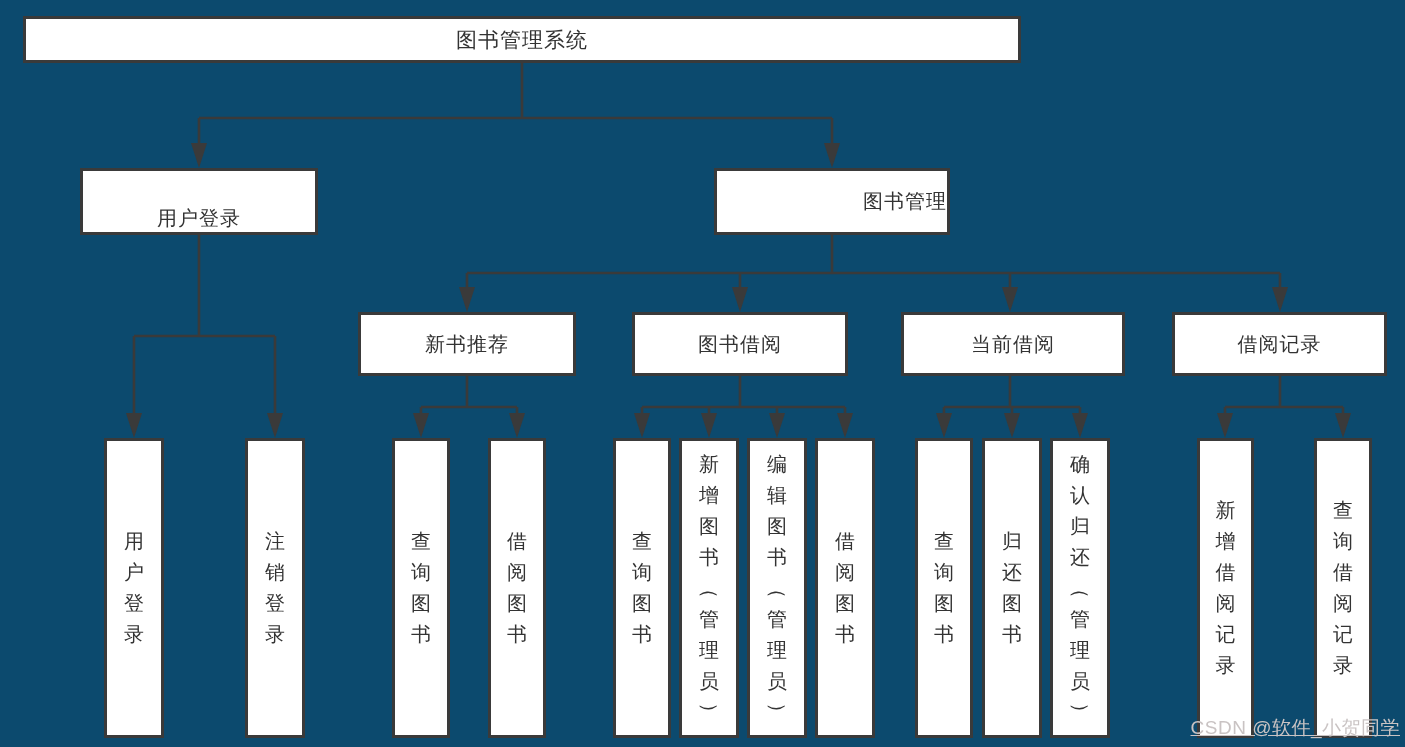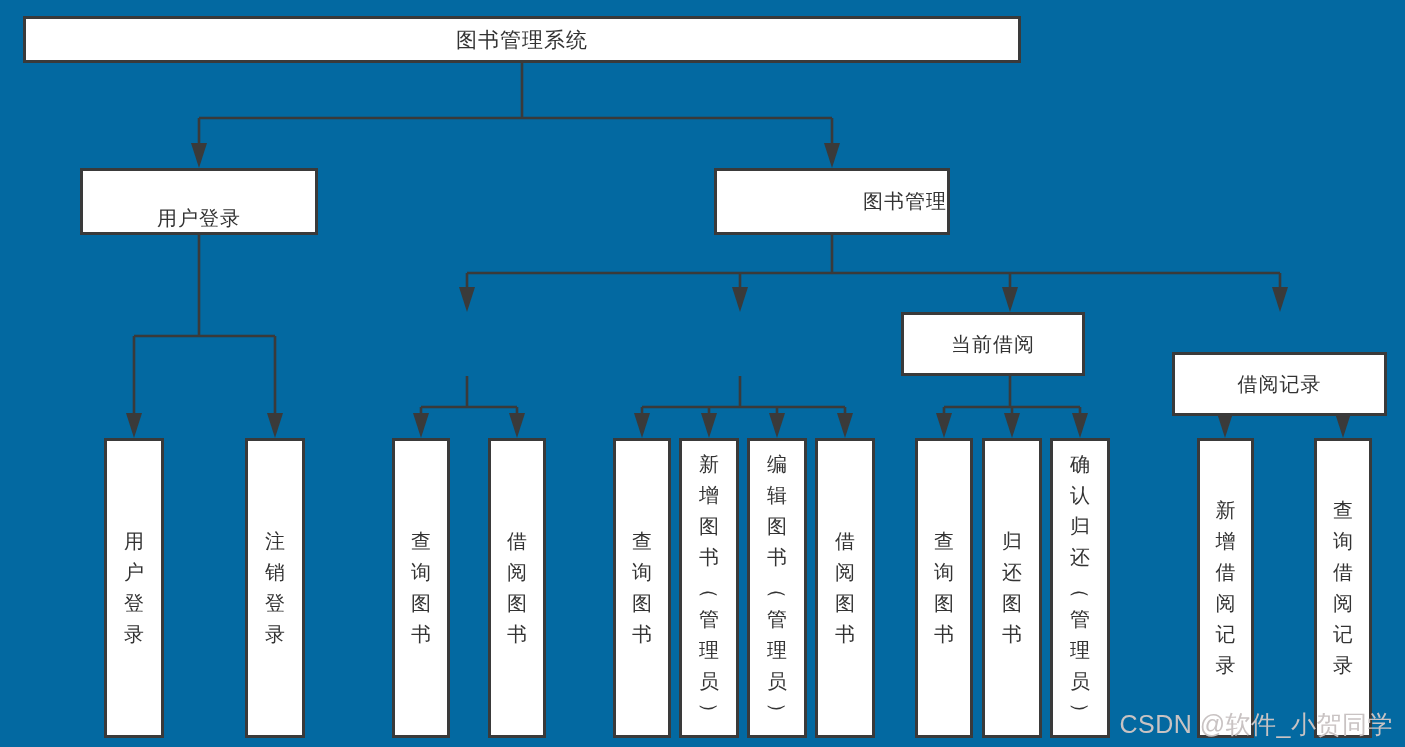--- a/index.html
+++ b/index.html
@@ -5,21 +5,21 @@
   html, body {
     margin: 0;
     padding: 0;
     background: #ffffff;
     font-family: "Liberation Sans", "DejaVu Sans", sans-serif;
   }
   #canvas {
     position: relative;
     width: 1405px;
     height: 747px;
-    background: #0369a1;
+    background: #0c4a6e;
     overflow: hidden;
   }
   #wires {
     position: absolute;
     left: 0; top: 0;
     z-index: 1;
   }
   .node {
     position: absolute;
     box-sizing: border-box;
@@ -52,27 +52,28 @@
     align-items: center;
     justify-content: center;
     height: 31px;
     line-height: 31px;
   }
   .vlabel span.rot {
     transform: rotate(90deg);
   }
   #watermark {
     position: absolute;
-    right: 12px;
+    right: 5px;
     bottom: 6px;
     z-index: 3;
-    font-size: 25px;
+    font-size: 19px;
     letter-spacing: 0.5px;
     color: #c9c3c3;
     white-space: nowrap;
+    text-decoration: underline;
   }
 </style>
 </head>
 <body>
 
 <div id="canvas">
 
   <svg id="wires" width="1405" height="747">
       <g>
         <path d="M 522 63 L 522 118 M 199 118 L 832 118 M 199 118 L 199 150 M 832 118 L 832 150" fill="none" stroke="#3a3a3a" stroke-width="2.6"></path>
@@ -120,24 +121,30 @@
     <span class="hlabel">图书管理系统</span>
   </div>
 
   <div class="node" style="left:80px; top:168px; width:238px; height:67px;align-items:flex-end;">
     <span class="hlabel">用户登录</span>
   </div>
   <div class="node" style="left:714px; top:168px; width:236px; height:67px;justify-content:flex-end;">
     <span class="hlabel">图书管理</span>
   </div>
 
-  <div class="node" style="left:901px; top:312px; width:184px; height:64px;">
+  <div class="node" style="left:358px; top:312px; width:218px; height:64px;">
+    <span class="hlabel">新书推荐</span>
+  </div>
+  <div class="node" style="left:632px; top:312px; width:216px; height:64px;">
+    <span class="hlabel">图书借阅</span>
+  </div>
+  <div class="node" style="left:901px; top:312px; width:224px; height:64px;">
     <span class="hlabel">当前借阅</span>
   </div>
-  <div class="node" style="left:1172px; top:312px; width:215px; height:64px;margin-top:40px;">
+  <div class="node" style="left:1172px; top:312px; width:215px; height:64px;">
     <span class="hlabel">借阅记录</span>
   </div>
 
   <div class="node vbox" style="left:104px; top:438px; width:60px; height:300px;">
     <span class="vlabel">
         <span>用</span>
         <span>户</span>
         <span>登</span>
         <span>录</span>
       </span>

